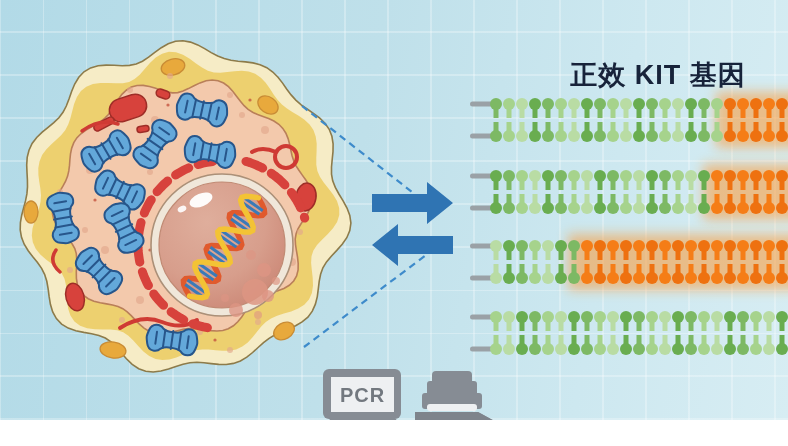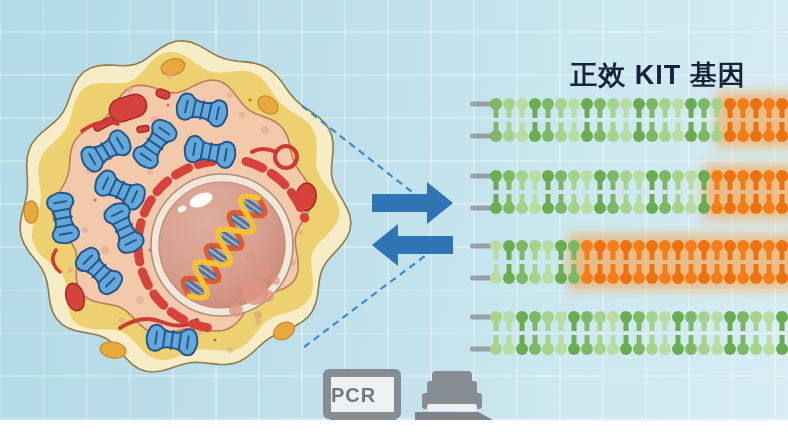--- a/index.html
+++ b/index.html
@@ -12,21 +12,21 @@
       linear-gradient(100deg,#b2dae7 0%,#bfe0ea 45%,#cde8f0 75%,#d7edf3 100%);
   }
   #diagram-svg{position:absolute;left:0;top:0;}
   #gene-title{
     position:absolute;left:558px;top:57px;width:200px;height:36px;
     text-align:center;font-size:27px;font-weight:bold;color:#17233a;
     letter-spacing:1px;line-height:36px;white-space:nowrap;
   }
   #pcr-label{
     position:absolute;left:331px;top:378px;width:63px;height:34px;
-    text-align:left;line-height:34px;font-size:20px;font-weight:600;
+    text-align:center;line-height:34px;font-size:20px;font-weight:600;
     color:#72787f;letter-spacing:1px;
   }
 </style>
 </head>
 <body>
 
 <div id="canvas">
   <svg id="diagram-svg" width="788" height="446" viewBox="0 0 788 446">
       <defs>
         <filter id="glow" x="-40%" y="-40%" width="180%" height="180%">

